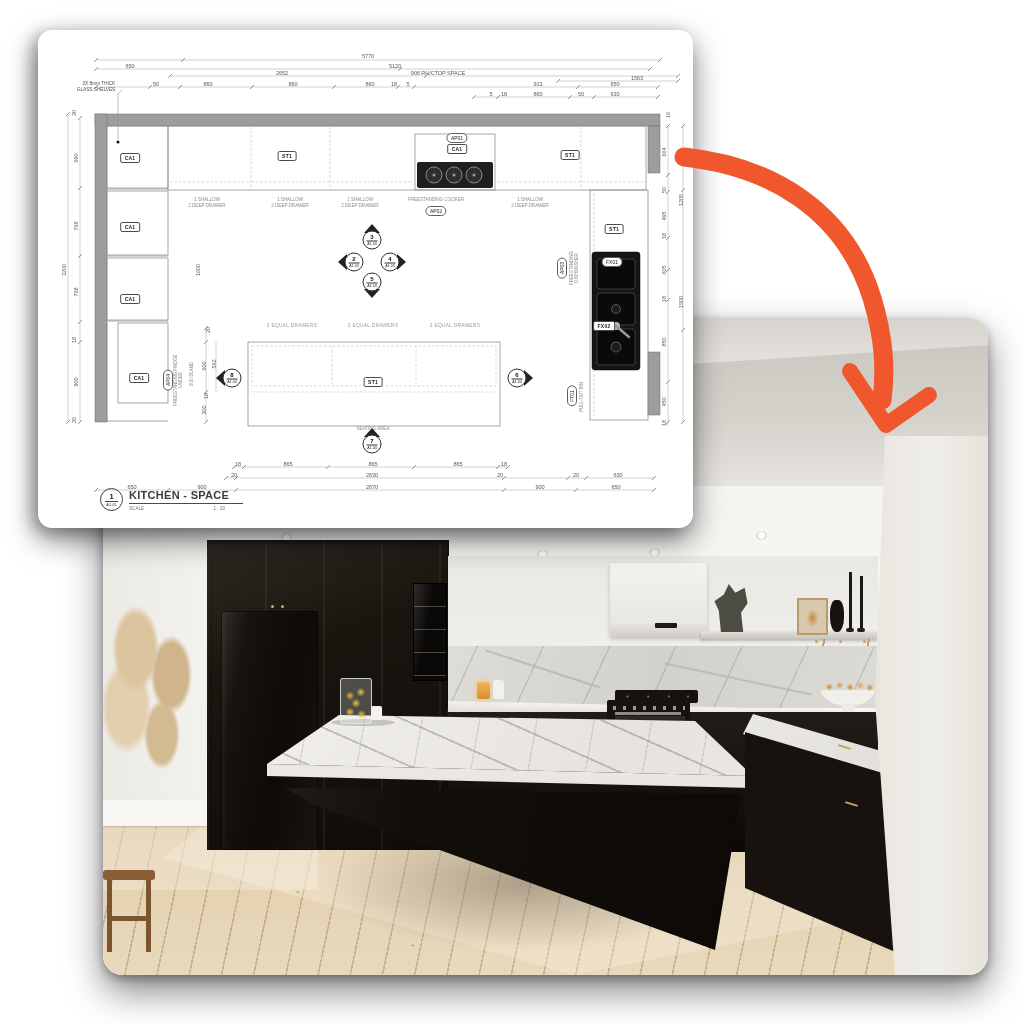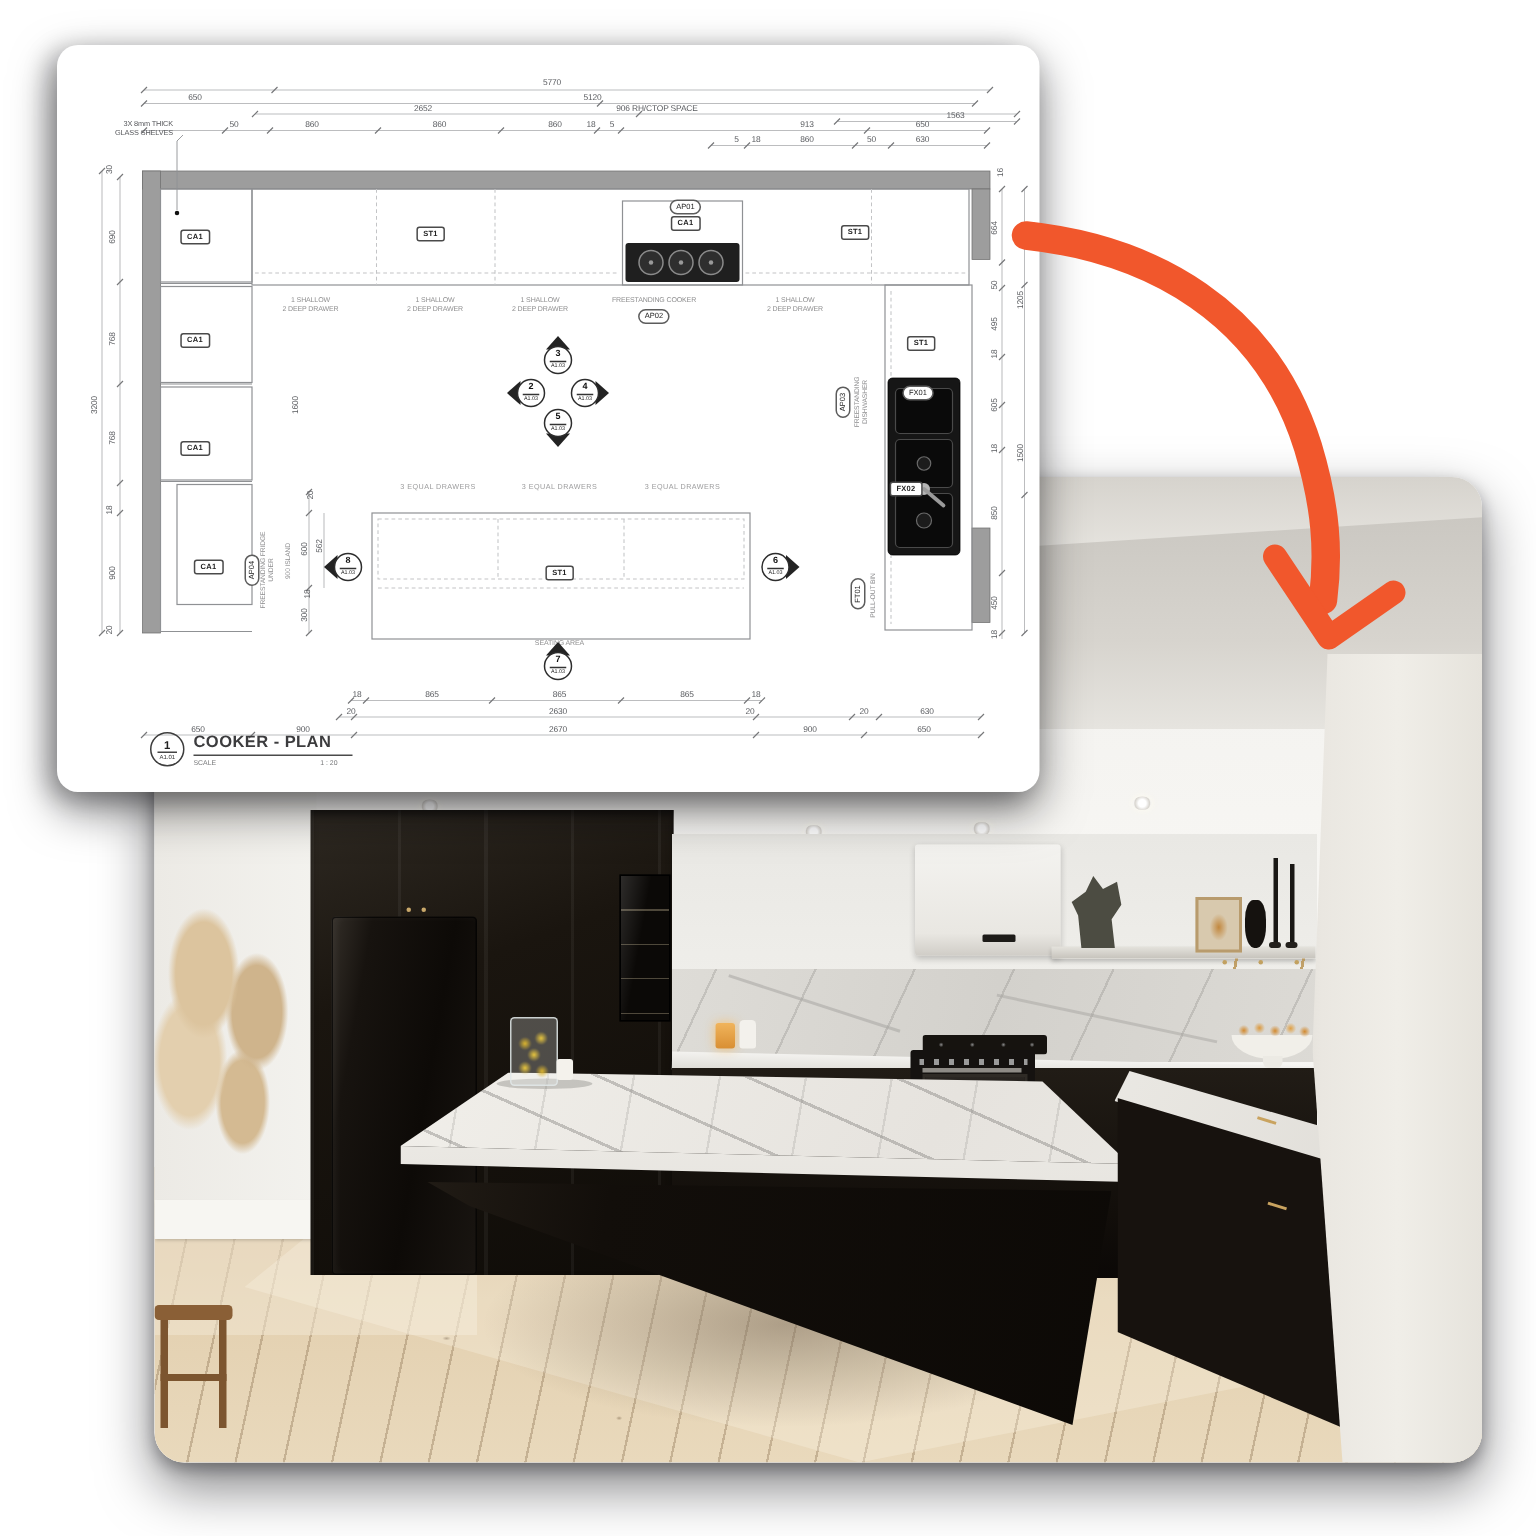--- a/index.html
+++ b/index.html
@@ -494,21 +494,21 @@
           </div>
         </div>
       </div>
 
     <div class="titleblock">
       <div class="tb-circle">
         <div class="tb-num">1</div>
         <div class="tb-sheet">A1.01</div>
       </div>
       <div class="tb-right">
-        <div class="tb-title">COOKER - PLAN</div>
+        <div class="tb-title">KITCHEN - SPACE</div>
         <div class="tb-scale">
           <span>SCALE</span>
           <span>1 : 20</span>
         </div>
       </div>
     </div>
   </div>
 
   <svg class="arrow" width="1024" height="1024" viewBox="0 0 1024 1024">
     <circle cx="687" cy="157" r="9" fill="#F1572C"></circle>

